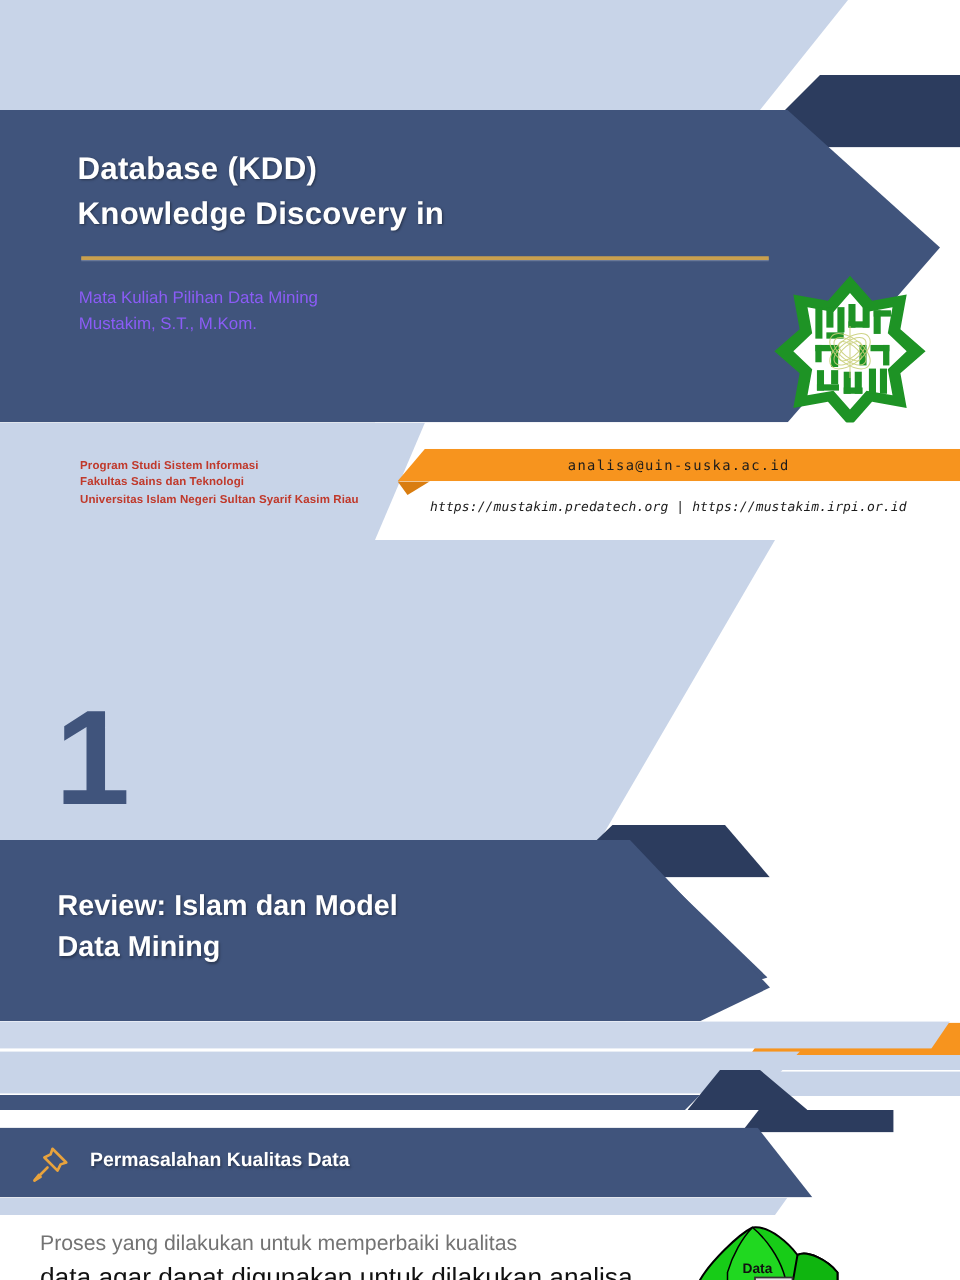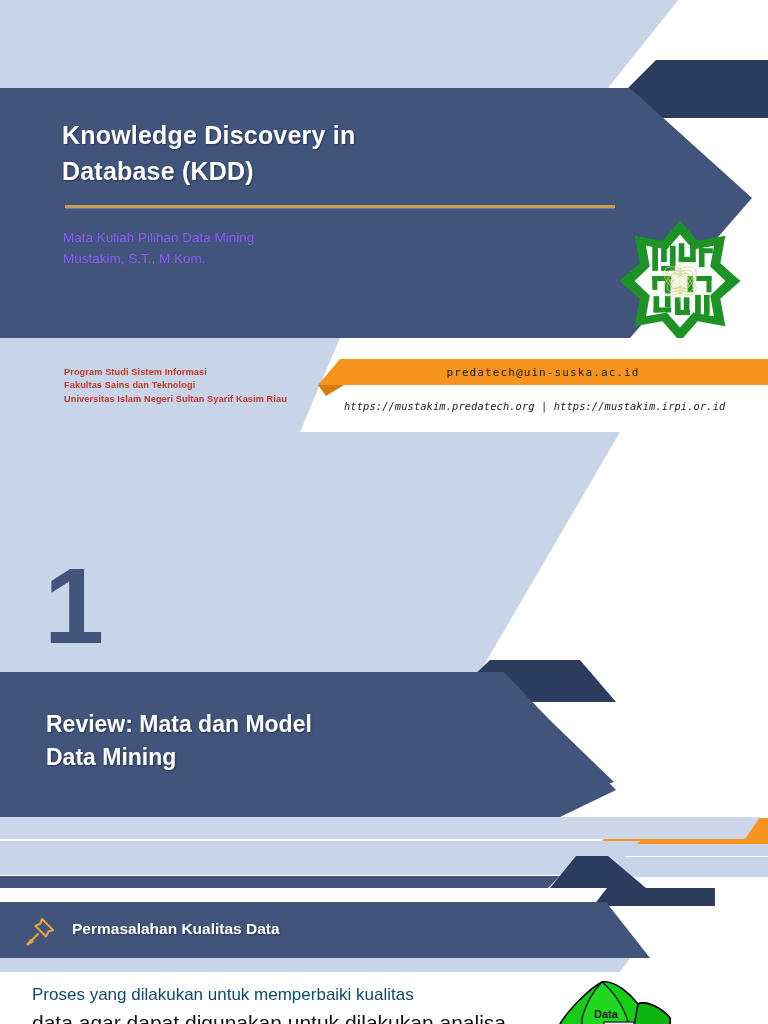--- a/index.html
+++ b/index.html
@@ -113,21 +113,21 @@
       clip-path:polygon(52px 0,160px 0,160px 18px,38px 18px);}
   .s3-header{position:absolute;left:0;top:14px;width:768px;height:56px;background:#40547c;
       clip-path:polygon(0 0,606px 0,650px 56px,0 56px);}
   .s3-head-label{position:absolute;left:72px;top:32px;color:#ffffff;
       font-size:15.5px;font-weight:bold;text-shadow:1px 1px 2px rgba(0,0,0,.35);}
   .s3-pin{position:absolute;left:22px;top:26px;width:36px;height:36px;}
 
   .s3-underbar{position:absolute;left:0;top:70px;width:768px;height:14px;background:#c8d4e8;
       clip-path:polygon(0 0,630px 0,620px 14px,0 14px);}
 
-  .s3-body{position:absolute;left:32px;top:96px;width:490px;color:#0c4a6e;
+  .s3-body{position:absolute;left:32px;top:96px;width:490px;color:#737373;
       font-size:17px;line-height:1.33;font-weight:400;}
   .s3-body-2{position:absolute;left:32px;top:121px;width:520px;color:#111111;
       font-size:21px;line-height:1.33;overflow:hidden;height:15px;}
 
   .s3-clip{position:absolute;left:520px;top:90px;width:180px;height:46px;}
 
   
   .logo{position:absolute;}
 </style>
 </head>
@@ -136,22 +136,22 @@
 <div class="page">
 
   <div class="slide" id="slide1">
 
     <div class="s1-topband"></div>
     <div class="s1-topwhite"></div>
     <div class="s1-shadow"></div>
     <div class="s1-navy"></div>
 
     <div class="s1-title">
+      <div>Database (KDD)</div>
       <div>Knowledge Discovery in</div>
-      <div>Database (KDD)</div>
     </div>
 
     <div class="s1-rule"></div>
 
     <div class="s1-sub">
       <div>Mata Kuliah Pilihan Data Mining</div>
       <div>Mustakim, S.T., M.Kom.</div>
     </div>
 
     <div class="logo" style="left:605px;top:218px;width:150px;height:126px;">
@@ -202,38 +202,38 @@
     <div class="s1-lowband-b"></div>
 
     <div class="s1-affil">
       <div>Program Studi Sistem Informasi</div>
       <div>Fakultas Sains dan Teknologi</div>
       <div>Universitas Islam Negeri Sultan Syarif Kasim Riau</div>
     </div>
 
     <div class="s1-orange"></div>
     <div class="s1-orange-tail"></div>
-    <div class="s1-email">predatech@uin-suska.ac.id</div>
+    <div class="s1-email">analisa@uin-suska.ac.id</div>
 
     <div class="s1-links">https://mustakim.predatech.org | https://mustakim.irpi.or.id</div>
   </div>
 
   <div class="slide" id="slide2">
 
     <div class="s2-light"></div>
     <div class="s2-light2"></div>
 
     <div class="s2-num">1</div>
 
     <div class="s2-shadow"></div>
     <div class="s2-navy"></div>
     <div class="s2-navy2"></div>
 
     <div class="s2-title">
-      <div>Review: Mata dan Model</div>
+      <div>Review: Islam dan Model</div>
       <div>Data Mining</div>
     </div>
 
     <div class="s2-pgback"></div>
     <div class="s2-orange"></div>
     <div class="s2-orange-tail"></div>
     <div class="s2-pgnum">2</div>
     <div class="s2-pgback2"></div>
 
     <div class="s2-stripe1"></div>

